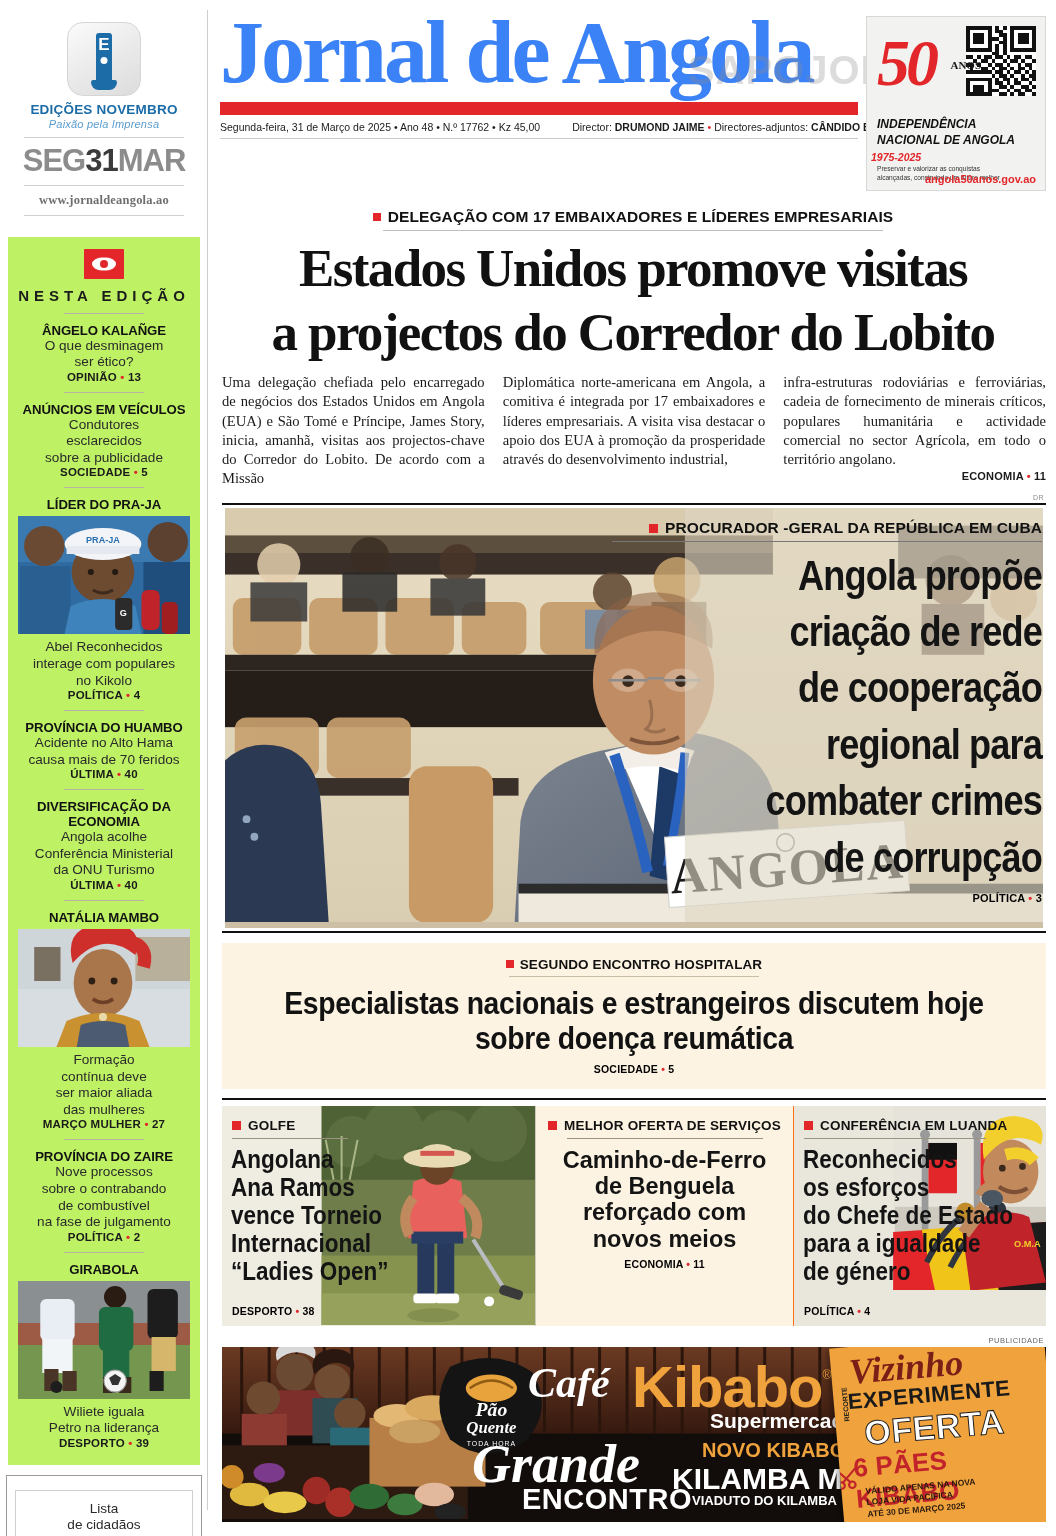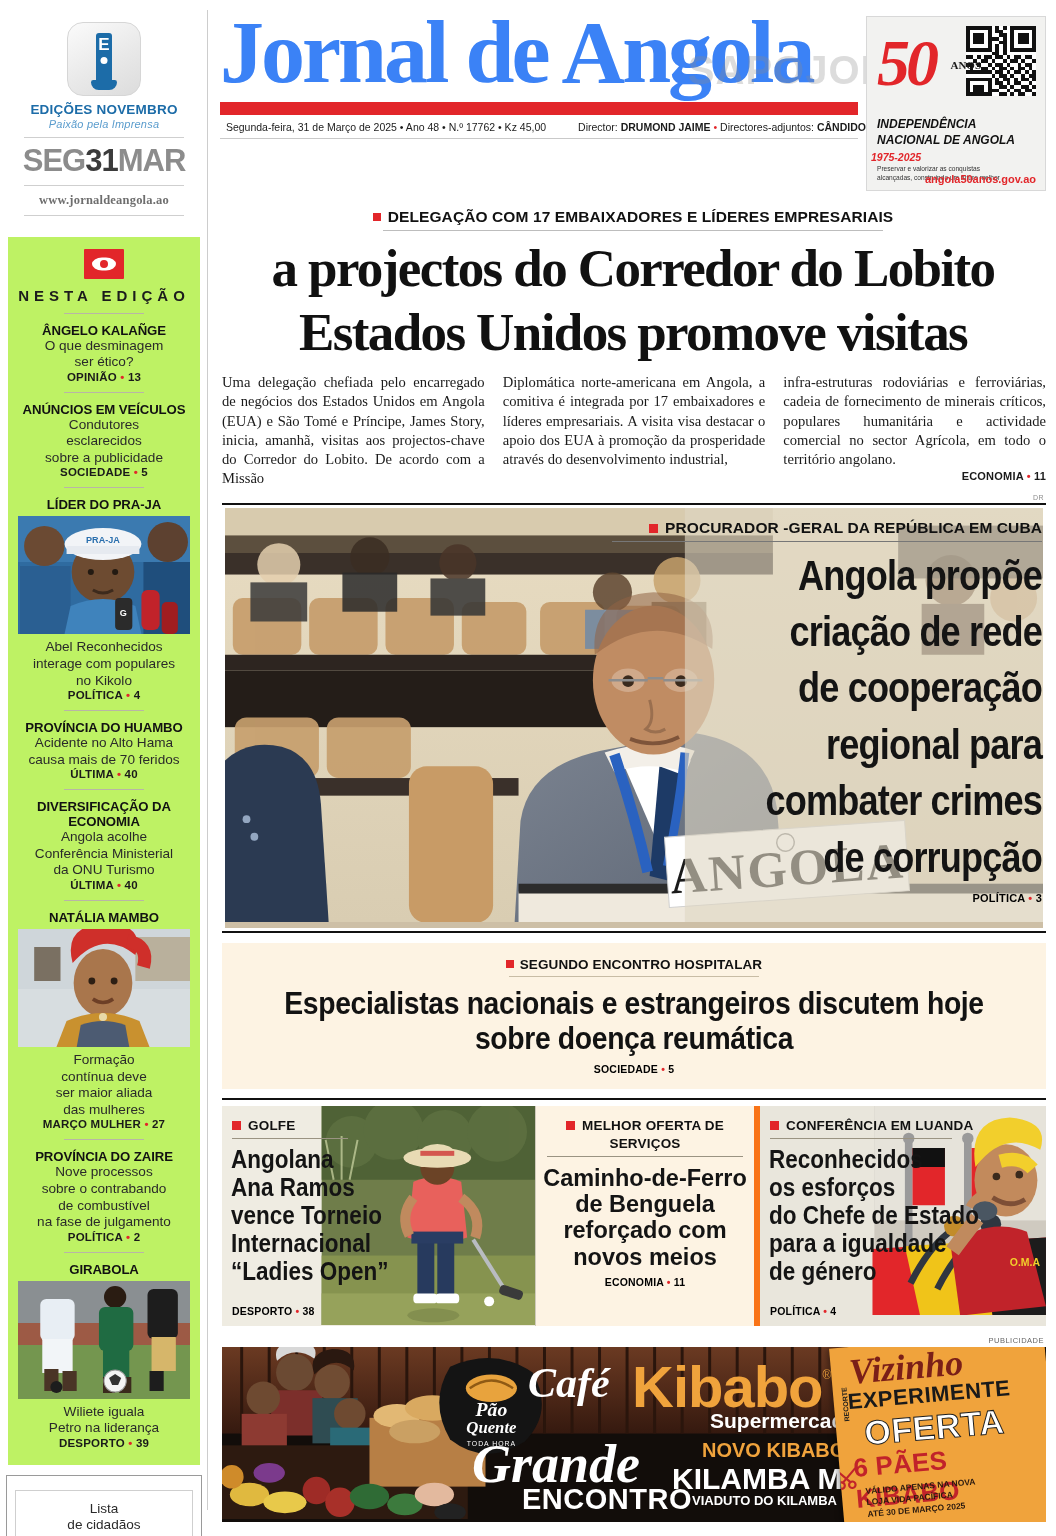--- a/index.html
+++ b/index.html
@@ -67,21 +67,21 @@
 
   
   .main { position:absolute; left:208px; top:0; width:848px; height:1536px; padding:6px 6px 0 8px; }
 
   .masthead { position:relative; height:188px; }
   .jda { font-family:"Liberation Serif", serif; font-weight:bold; font-size:88px;
          line-height:.98; letter-spacing:-3px; color:#3b82f6; margin:4px 0 0 4px; }
   .watermark { position:absolute; right:60px; top:38px; font-size:40px; font-weight:bold;
     color:rgba(140,140,140,.30); letter-spacing:1px; pointer-events:none; }
   .red-rule { height:13px; background:#e2262a; margin:6px 2px 0 4px; width:638px; }
-  .credits { display:flex; gap:32px; align-items:baseline; margin:6px 0 0 4px; font-size:10.5px; color:#1b1b1b;justify-content:center; }
+  .credits { display:flex; gap:32px; align-items:baseline; margin:6px 0 0 4px; font-size:10.5px; color:#1b1b1b; }
   .credits .b { font-weight:bold; }
   .credits .dot { color:#e2262a; }
   .thin-rule { height:1px; background:#c9c9c9; margin:5px 2px 0 4px; width:638px; }
 
   .indep {
     position:absolute; right:4px; top:6px; width:180px; height:175px;
     background:#f2f2f0; border:1px solid #d8d8d8; padding:8px;
   }
   .qr { position:absolute; right:9px; top:9px; width:70px; height:70px; background:#fff; }
   .qrgrid { width:100%; height:100%; display:grid; grid-template-columns:repeat(13,1fr); grid-template-rows:repeat(13,1fr); }
@@ -137,21 +137,21 @@
     margin-top:9px; transform:scaleX(.93); }
   .band .sec{ margin-top:7px; font-weight:bold; font-size:10.5px; letter-spacing:.2px; }
   .band .sec .d{ color:#e2262a; }
 
   .rule-blk { height:2px; background:#111; margin:9px 4px 0 6px; }
 
   
   .trio { display:flex; margin:6px 4px 0 6px; height:220px; gap:0; }
   .trio .cell { position:relative; overflow:hidden; }
   .c1 { width:314px; background:#efece2; border-right:1px solid #cfcabb; }
-  .c2 { width:224px; background:#fdf3e3; border-right:6px solid #f97316; }
+  .c2 { width:258px; background:#fdf3e3; border-right:1px solid #f97316; }
   .c3 { flex:1; background:#e9e6dc; }
   .cellkick { position:relative; z-index:3; padding:10px 0 0 10px; }
   .cellkick .sq{ display:inline-block; width:9px; height:9px; background:#e2262a; margin-right:7px; vertical-align:0;}
   .cellkick .k{ font-weight:bold; font-size:13.5px; color:#111; letter-spacing:.2px; }
   .cellkick .ul{ height:1px; background:#9a9382; margin-top:4px; }
   .cellhead { position:relative; z-index:3; font-weight:bold; font-size:25px; line-height:1.12;
     color:#141414; padding:6px 0 0 10px; transform:scaleX(.9); transform-origin:left top; }
   .cellsec { position:absolute; left:10px; bottom:9px; z-index:3; font-weight:bold; font-size:10.5px; letter-spacing:.2px;}
   .cellsec .d{ color:#e2262a; }
   .c2 .cellkick,.c2 .cellhead{ text-align:center; padding-left:0; padding-right:0; transform:none;}
@@ -753,22 +753,22 @@
             <div>alcançadas, construindo um futuro melhor</div>
           </div>
         <div class="t4">angola50anos.gov.ao</div>
       </div>
     </div>
 
     <div class="topkicker">
       <span class="sq"></span><span class="k">DELEGAÇÃO COM 17 EMBAIXADORES E LÍDERES EMPRESARIAIS</span>
       <div class="ul"></div>
     </div>
+    <div class="lead-h">Estados Unidos promove visitas</div>
     <div class="lead-h">a projectos do Corredor do Lobito</div>
-    <div class="lead-h">Estados Unidos promove visitas</div>
 
     <div class="cols3">
       <div class="col">Uma delegação chefiada pelo encarregado de negócios dos Estados Unidos em Angola (EUA) e São Tomé e Príncipe, James Story, inicia, amanhã, visitas aos projectos-chave do Corredor do Lobito. De acordo com a Missão</div>
       <div class="col">Diplomática norte-americana em Angola, a comitiva é integrada por 17 embaixadores e líderes empresariais. A visita visa destacar o apoio dos EUA à promoção da prosperidade através do desenvolvimento industrial,</div>
       <div class="col">
         <span>infra-estruturas rodoviárias e ferroviárias, cadeia de fornecimento de minerais críticos, populares humanitária e actividade comercial no sector Agrícola, em todo o território angolano.</span>
         <div class="secref">
           <span>ECONOMIA</span> <span class="d">•</span> <span>11</span>
         </div>
       </div>

